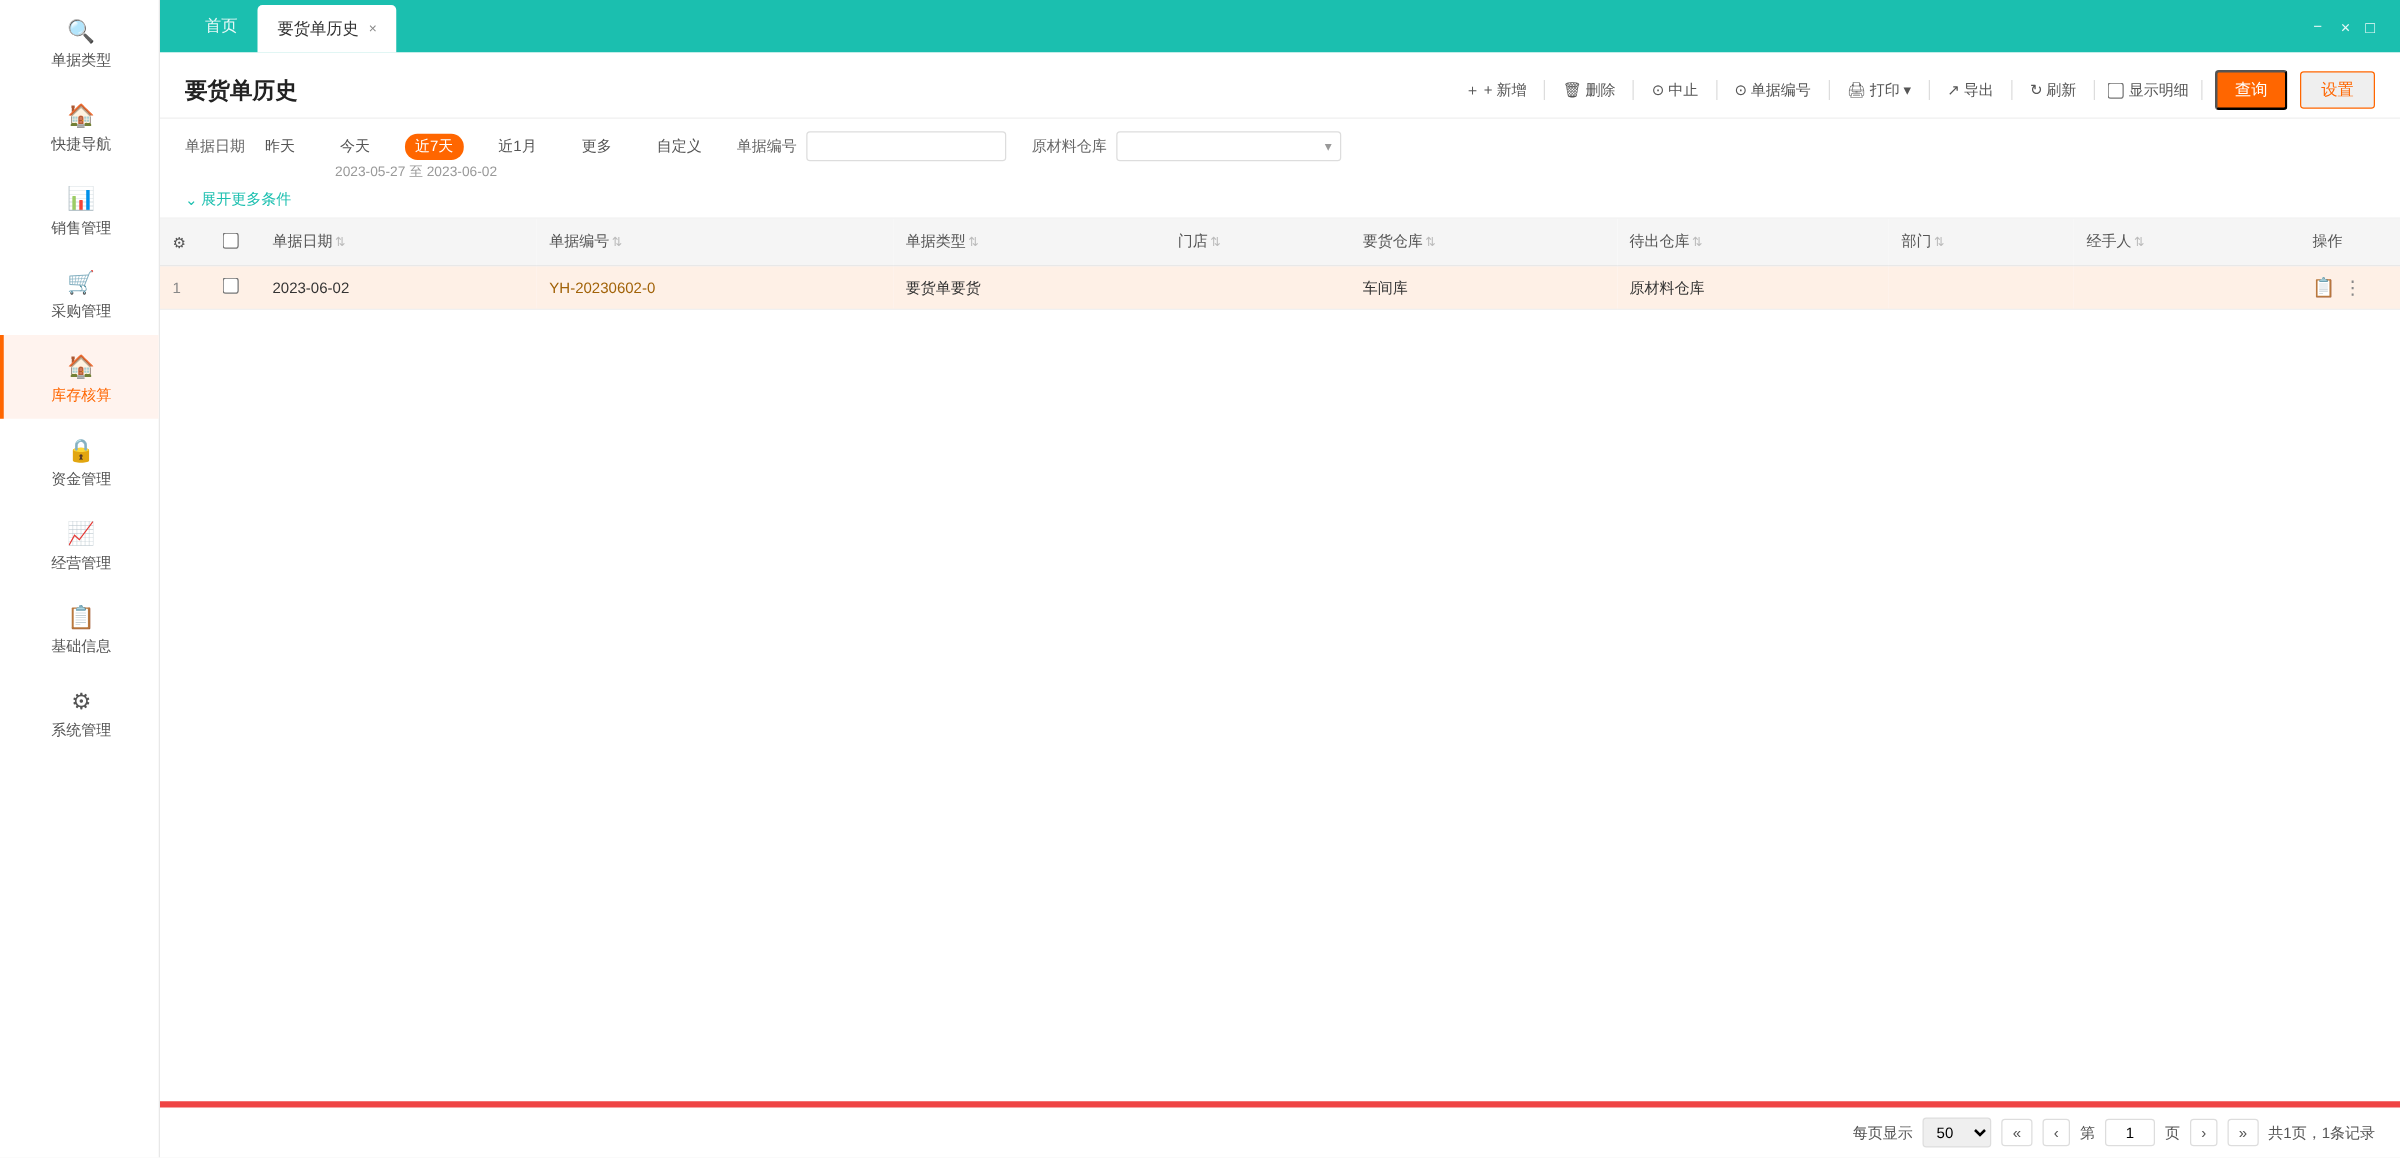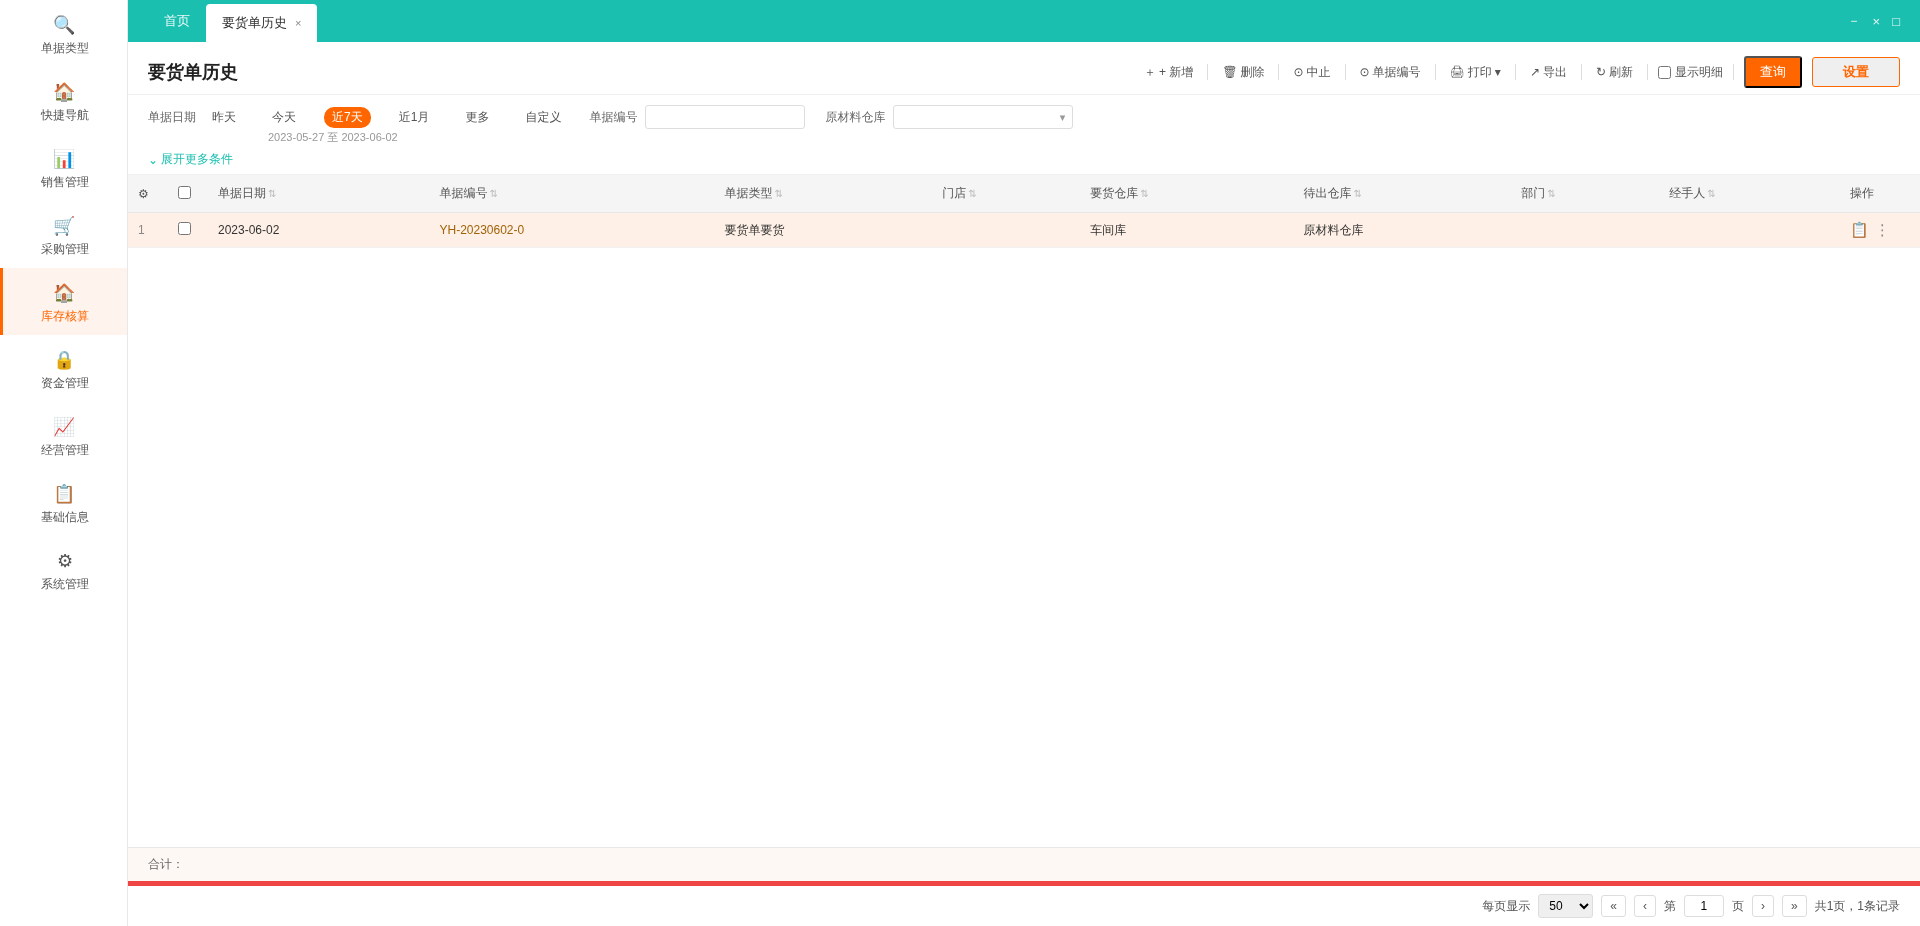--- a/index.html
+++ b/index.html
@@ -121,23 +121,22 @@
       background: #f60;
       color: #fff;
       border-radius: 3px;
       padding: 5px 14px;
       font-size: 13px;
     }
     .toolbar-btn.outline {
       border: 1px solid #f60;
       color: #f60;
       border-radius: 3px;
-      padding: 5px 30px;
+      padding: 5px 16px;
       font-size: 13px;
-      font-weight: bold;
     }
     .toolbar-sep { width: 1px; height: 16px; background: #ddd; }
     .checkbox-label { display: flex; align-items: center; gap: 4px; font-size: 12px; color: #555; cursor: pointer; justify-content: center; }
 
     
     .filter-area {
       padding: 10px 20px 6px;
       border-bottom: 1px solid #f0f0f0;
     }
     .filter-row {
@@ -471,23 +470,20 @@
               <div class="action-icons">
                 <span class="action-icon">📋</span>
                 <span class="action-icon">⋮</span>
               </div>
             </td>
           </tr>
         </tbody>
       </table>
     </div>
 
-    <div class="footer-summary">
-      <span>合计：</span>
-    </div>
 
     <div class="footer-pagination">
       <span>每页显示</span>
       <select class="page-size-select">
         <option value="50">50</option>
         <option value="100">100</option>
       </select>
       <button class="pager-btn">«</button>
       <button class="pager-btn">‹</button>
       <span>第</span>

